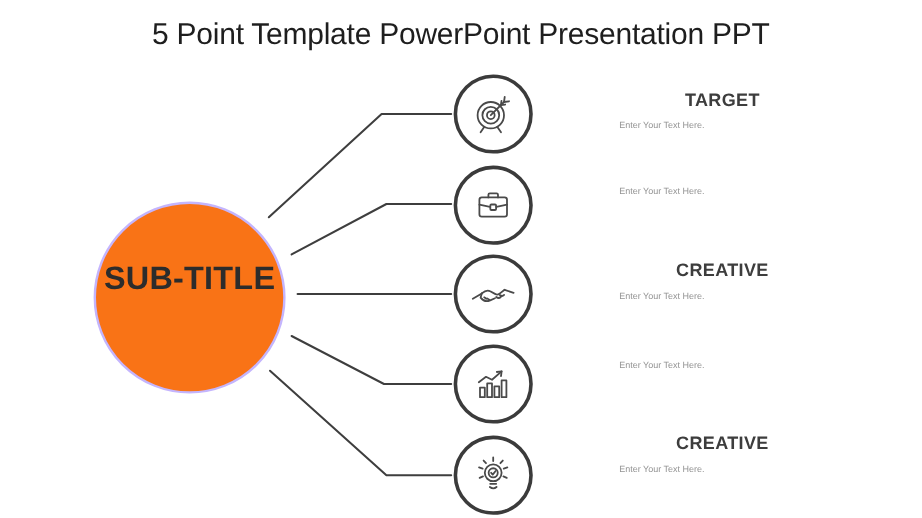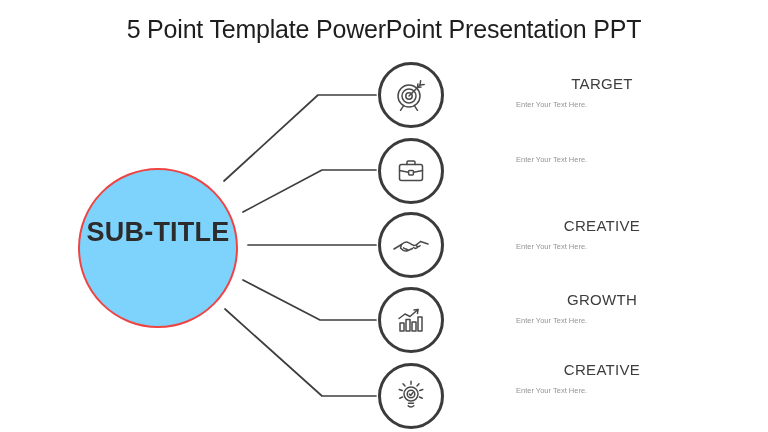--- a/index.html
+++ b/index.html
@@ -8,38 +8,38 @@
     font-family:"Liberation Sans", sans-serif;
   }
   .slide-title{
     position:absolute;top:13px;left:0;width:768px;text-align:center;
     font-size:25px;font-weight:400;letter-spacing:-0.2px;color:#1e1e1e;line-height:32px;
   }
   .lines-svg{position:absolute;left:0;top:0;pointer-events:none;}
   .lines-svg polyline{fill:none;stroke:#3e3e3e;stroke-width:1.7;stroke-linecap:round;stroke-linejoin:round;}
   .subtitle-circle{
     position:absolute;left:78px;top:168px;width:160px;height:160px;
-    border:2px solid #ef4444;border-radius:50%;background:#7dd3fc;box-sizing:border-box;
+    border:2px solid #c4b5fd;border-radius:50%;background:#f97316;box-sizing:border-box;
   }
   .subtitle-label{
     position:absolute;left:0;top:47px;width:100%;text-align:center;
     font-size:27px;font-weight:700;color:#2c2c2c;letter-spacing:0.2px;line-height:30px;
   }
   .icon-circle{
     position:absolute;left:378px;width:66px;height:66px;border:3px solid #3b3b3b;
     border-radius:50%;background:#ffffff;box-sizing:border-box;
     display:flex;align-items:center;justify-content:center;color:#4a4a4a;
   }
   .icon-circle svg{display:block;}
   .icon-circle svg *{fill:none;stroke:currentColor;stroke-width:1.5;stroke-linecap:round;stroke-linejoin:round;}
   .ic-1{top:62px;} .ic-2{top:138px;} .ic-3{top:212px;} .ic-4{top:287px;} .ic-5{top:363px;}
   .point-row{position:absolute;left:516px;width:172px;}
   .pr-1{top:76px;} .pr-2{top:147px;} .pr-3{top:218px;} .pr-4{top:292px;} .pr-5{top:362px;}
   .point-label{
-    font-size:15px;font-weight:400;color:#3d3d3d;letter-spacing:0.3px;
+    font-size:15px;font-weight:700;color:#3d3d3d;letter-spacing:0.3px;
     text-align:center;line-height:16px;
   }
   .point-description{
     margin-top:8px;font-size:7.5px;line-height:9px;color:#949494;text-align:left;
   }
 </style>
 </head>
 <body>
 
 <div class="stage">
@@ -116,21 +116,20 @@
     <div class="point-description">Enter Your Text Here.</div>
   </div>
   <div class="point-row pr-2">
     <div class="point-description">Enter Your Text Here.</div>
   </div>
   <div class="point-row pr-3">
     <div class="point-label">CREATIVE</div>
     <div class="point-description">Enter Your Text Here.</div>
   </div>
   <div class="point-row pr-4">
-    <div class="point-label">GROWTH</div>
     <div class="point-description">Enter Your Text Here.</div>
   </div>
   <div class="point-row pr-5">
     <div class="point-label">CREATIVE</div>
     <div class="point-description">Enter Your Text Here.</div>
   </div>
 
 </div>
 
 </body></html>

